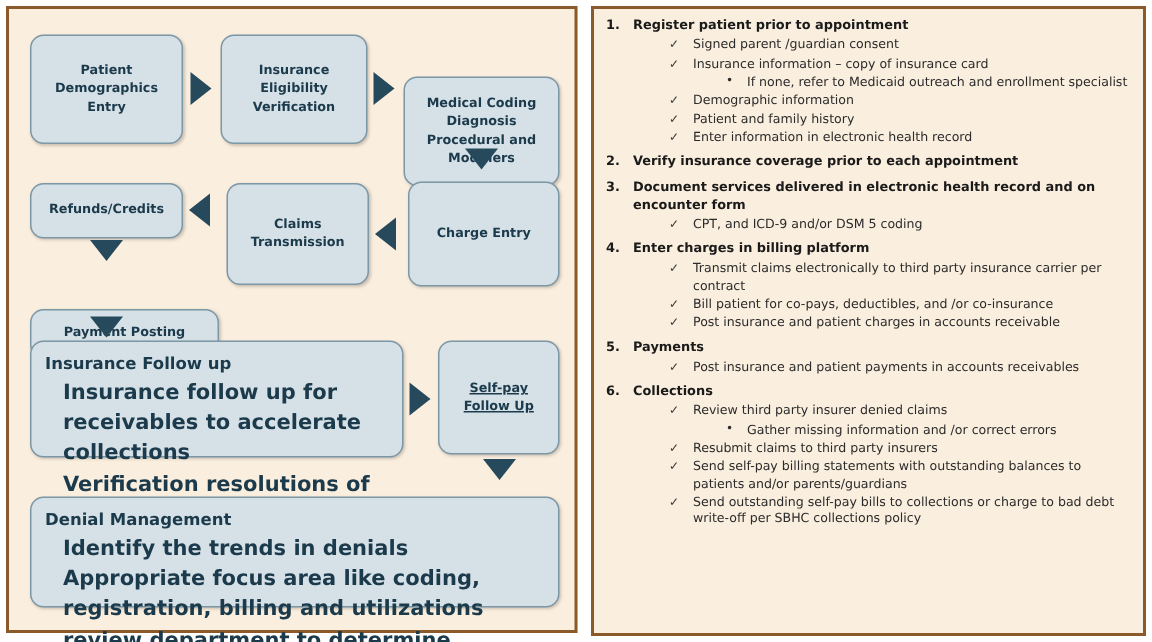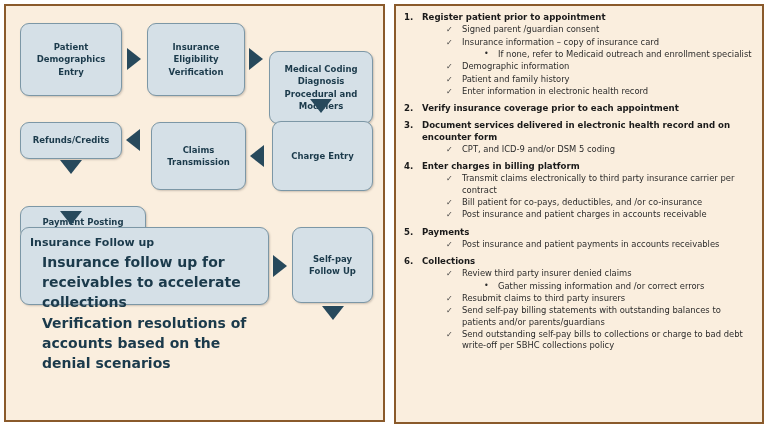--- a/index.html
+++ b/index.html
@@ -222,26 +222,31 @@
 
     <div class="node left-align" style="left:14px; top:221px; width:249px; height:78px;">
       <span class="hdr">Insurance Follow up</span>
       <span class="sub">Insurance follow up for receivables to accelerate collections</span>
       <span class="sub">Verification resolutions of accounts based on the denial scenarios</span>
     </div>
 
     <div class="arrow arrow-right" style="left:267px; top:249px;"></div>
 
     <div class="node" style="left:286px; top:221px; width:81px; height:76px;">
-      <span style="white-space:pre-line;">Self-pay
+      <span style="white-space:pre-line;text-decoration:underline;">Self-pay
 Follow Up</span>
     </div>
 
     <div class="arrow arrow-down" style="left:316px; top:300px;"></div>
 
+    <div class="node left-align" style="left:14px; top:325px; width:353px; height:74px;">
+      <span class="hdr">Denial Management</span>
+      <span class="sub">Identify the trends in denials</span>
+      <span class="sub">Appropriate focus area like coding, registration, billing and utilizations review department to determine preventative measures</span>
+    </div>
 
   </div>
 
   <div class="panel" id="right-panel">
     <div id="steps-list">
         <div class="step">
           <div class="step-head">
             <span class="step-num">1.</span>
             <span class="step-title">Register patient prior to appointment</span>
           </div>

